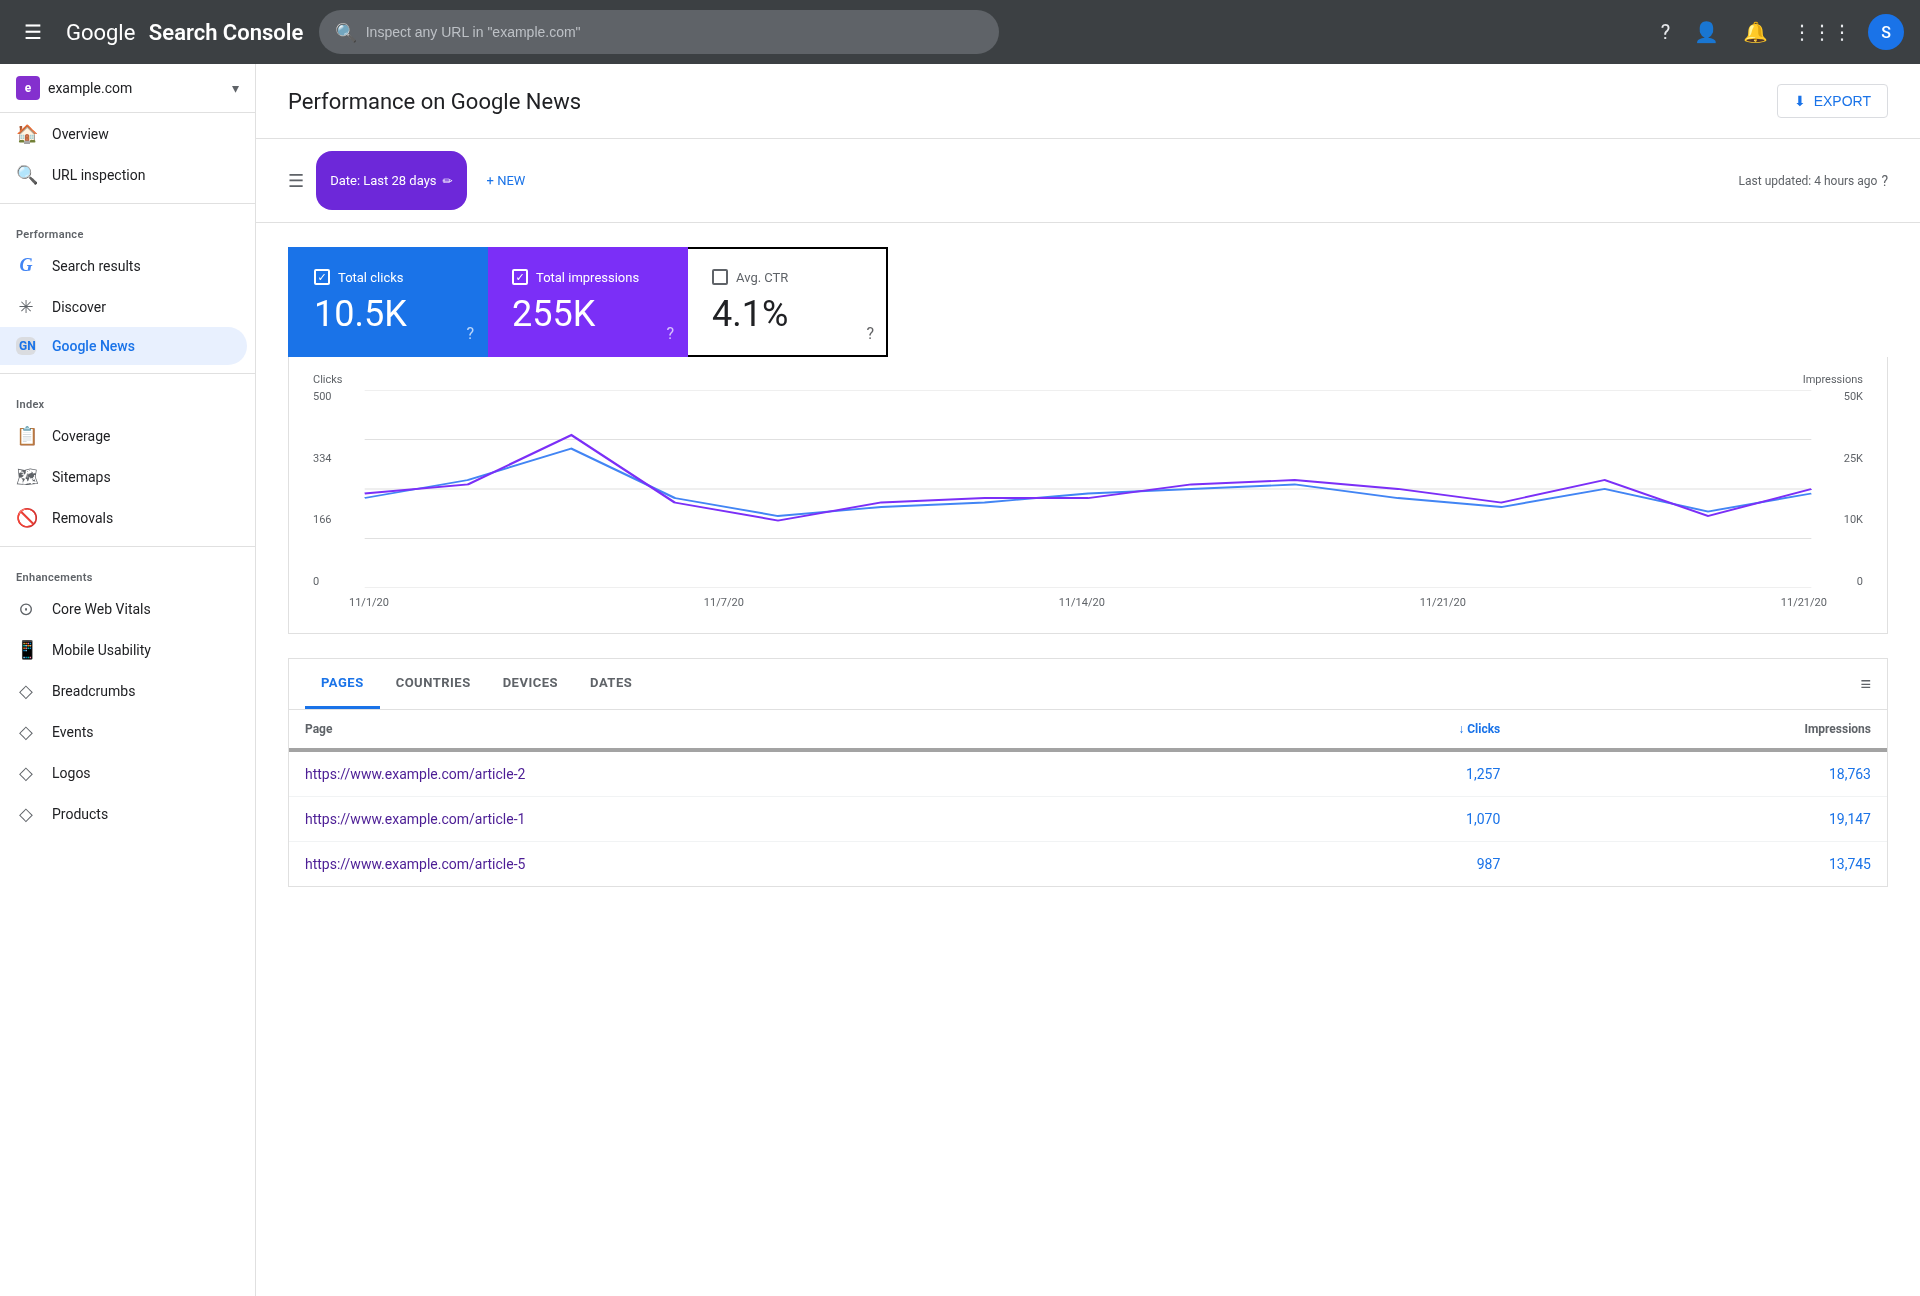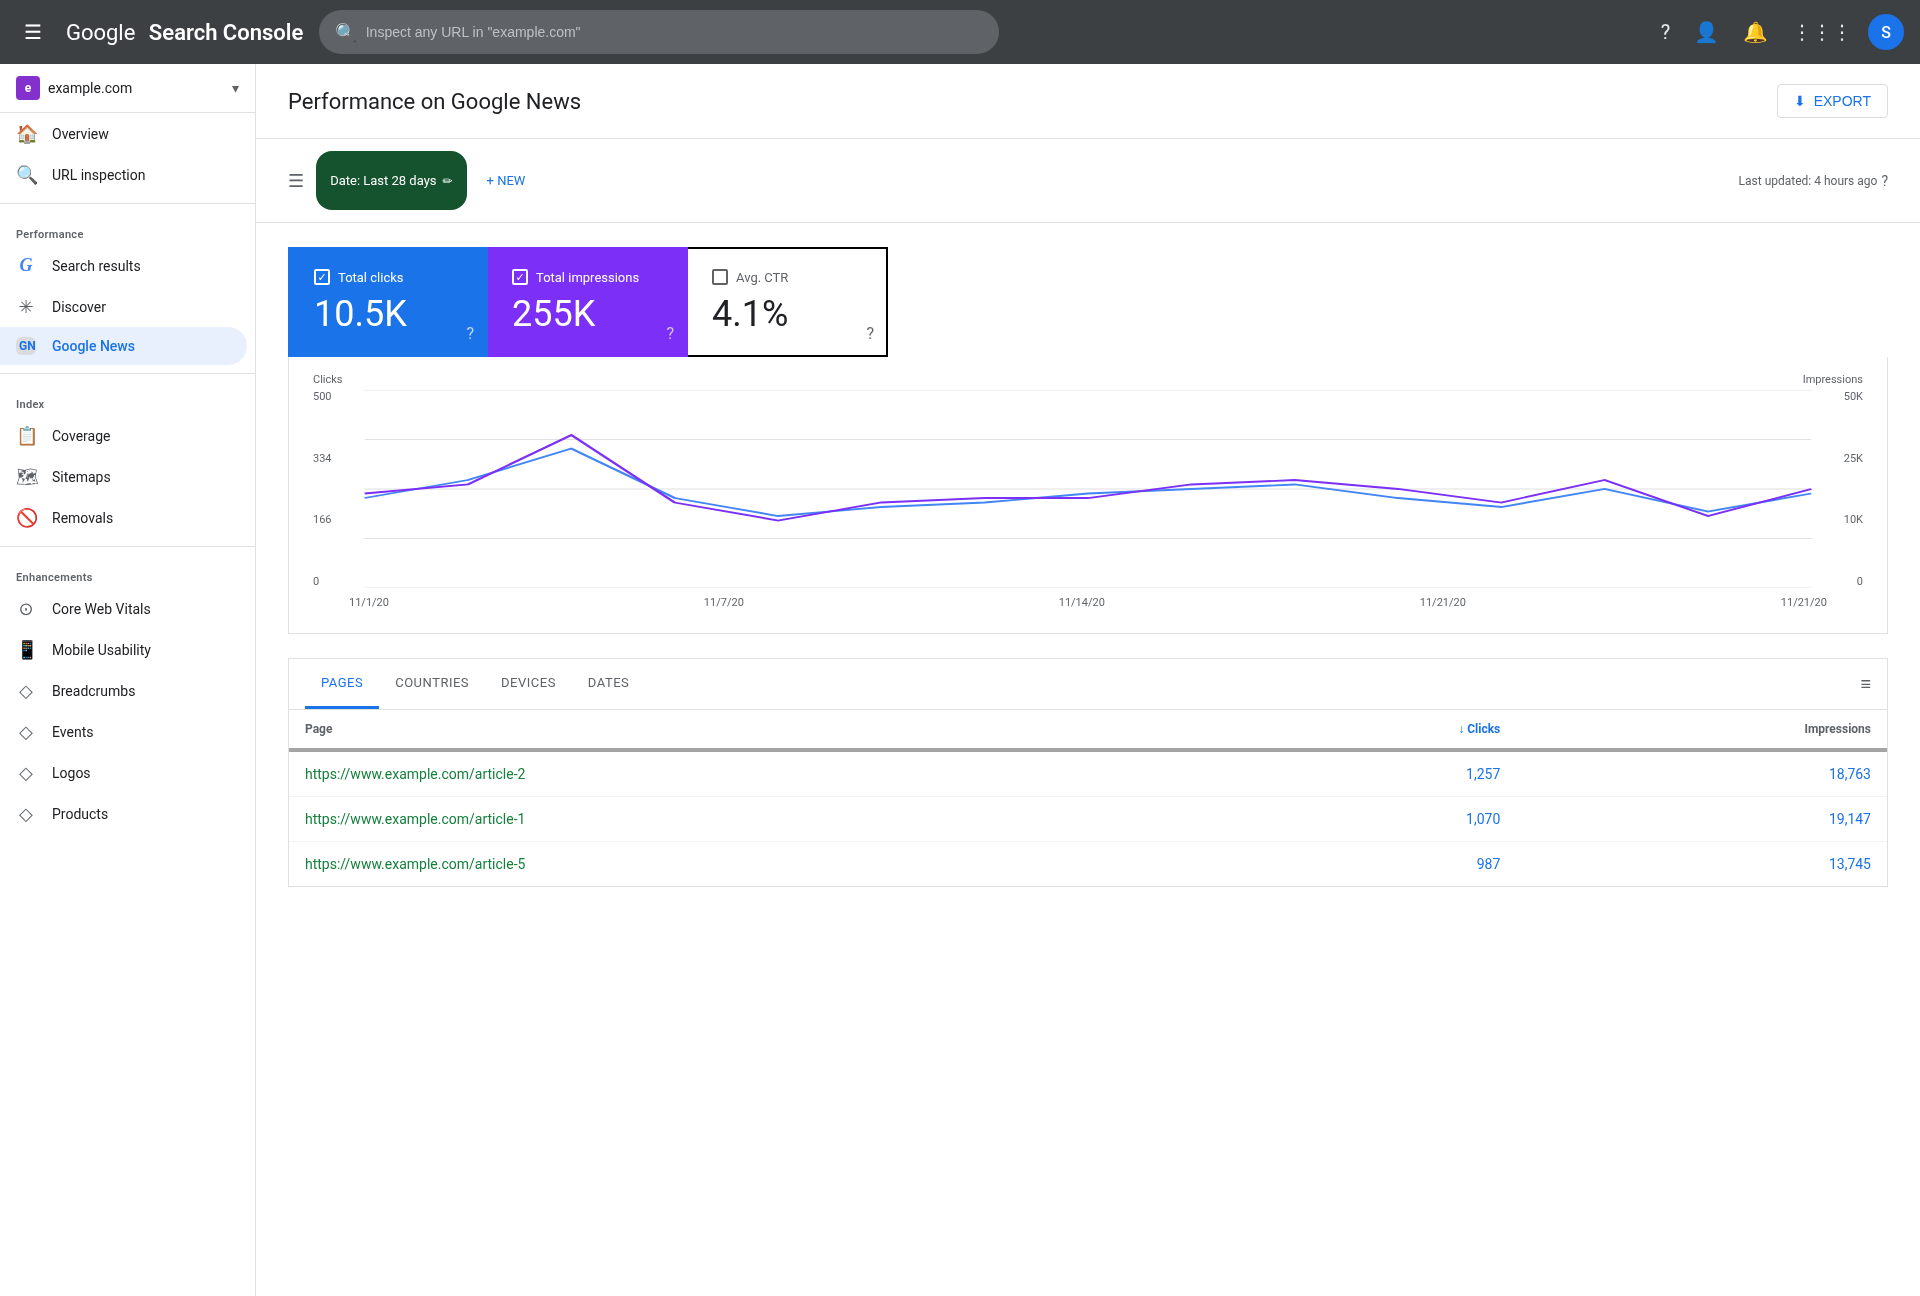--- a/index.html
+++ b/index.html
@@ -76,21 +76,21 @@
       cursor: pointer; font-size: 14px; color: #1a73e8; font-weight: 500;
     }
 
     
     .filter-bar {
       display: flex; align-items: center; padding: 12px 32px;
       border-bottom: 1px solid #e0e0e0; background: #fff; gap: 12px;
     }
     .filter-icon { color: #5f6368; font-size: 18px; cursor: pointer; }
     .date-chip {
-      background: #14532d; color: #fff; border-radius: 16px;
+      background: #6d28d9; color: #fff; border-radius: 16px;
       padding: 22px 14px; font-size: 13px; display: flex; align-items: center; gap: 6px; cursor: pointer;
     }
     .date-chip .pencil { font-size: 12px; }
     .new-btn {
       display: flex; align-items: center; gap: 4px; color: #1a73e8;
       font-size: 13px; cursor: pointer; padding: 6px 8px; justify-content: center;
     }
     .last-updated { margin-left: auto; color: #5f6368; font-size: 12px; display: flex; align-items: center; gap: 4px; }
     .last-updated .help-icon { font-size: 14px; cursor: pointer; }
 
@@ -118,37 +118,37 @@
     .chart-x-labels { display: flex; justify-content: space-between; margin-top: 8px; }
     .chart-x-label { font-size: 11px; color: #5f6368; }
     .y-labels-left { position: absolute; left: 0; top: 0; height: 100%; display: flex; flex-direction: column; justify-content: space-between; }
     .y-labels-right { position: absolute; right: 0; top: 0; height: 100%; display: flex; flex-direction: column; justify-content: space-between; text-align: right; }
     .y-label { font-size: 11px; color: #5f6368; }
 
     
     .table-section { margin: 24px 32px; border: 1px solid #e0e0e0; background: #fff; border-radius: 0; }
     .table-tabs { display: flex; border-bottom: 1px solid #e0e0e0; padding: 0 16px; }
     .table-tab {
-      padding: 16px 16px; font-size: 13px; font-weight: 400;
+      padding: 16px 16px; font-size: 13px; font-weight: 700;
       color: #5f6368; cursor: pointer; border-bottom: 3px solid transparent;
       letter-spacing: 0.5px; text-transform: uppercase;
     }
     .table-tab.active { color: #1a73e8; border-bottom-color: #1a73e8; }
     .table-tab-actions { margin-left: auto; display: flex; align-items: center; }
     .sort-icon { color: #5f6368; font-size: 18px; cursor: pointer; }
 
     
     .data-table { width: 100%; border-collapse: collapse; }
     .data-table th {
       padding: 12px 16px; text-align: left; font-size: 12px; font-weight: 700;
       color: #5f6368; border-bottom: 4px solid #a3a3a3;
     }
     .data-table th.sorted { color: #1a73e8; }
     .data-table td { padding: 14px 16px; font-size: 14px; border-bottom: 1px solid #f1f3f4; }
-    .data-table td.link { color: #15803d; }
+    .data-table td.link { color: #4c1d95; }
     .data-table td.number { text-align: right; color: #1a73e8; }
     .data-table tr:last-child td { border-bottom: none; }
 
     
     ::-webkit-scrollbar { width: 6px; }
     ::-webkit-scrollbar-track { background: transparent; }
     ::-webkit-scrollbar-thumb { background: #dadce0; border-radius: 3px; }
   </style>
 </head>
 <body>

